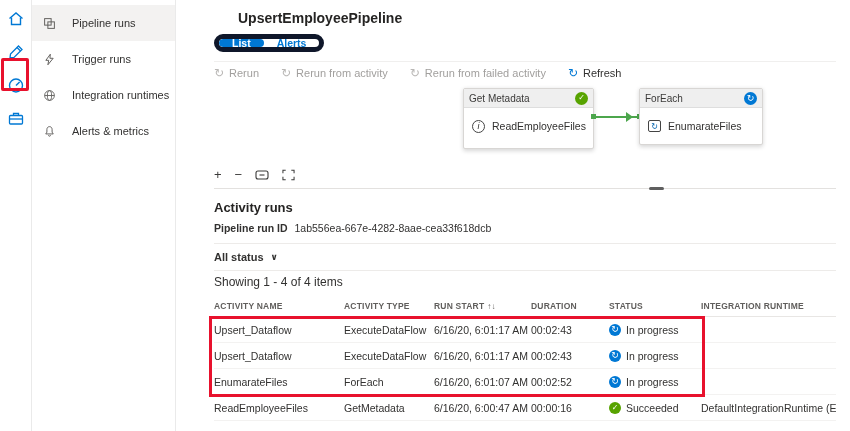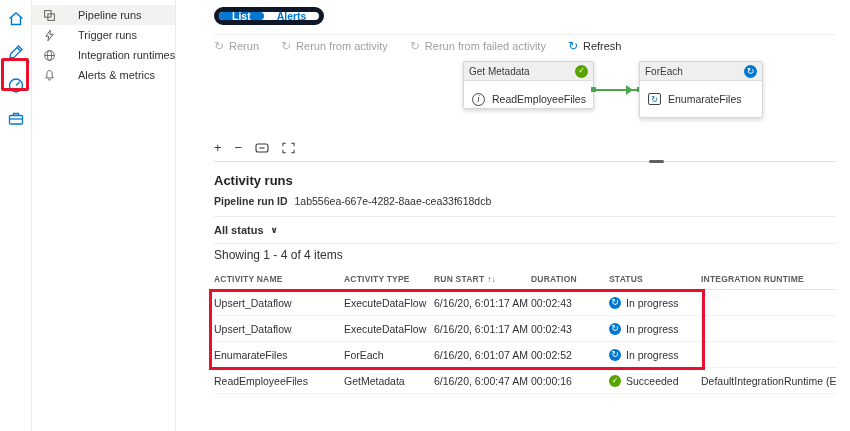--- a/index.html
+++ b/index.html
@@ -7,21 +7,21 @@
   body{font-family:"Liberation Sans","DejaVu Sans",sans-serif;color:#323130}
   .page{position:relative;width:850px;height:431px;display:flex;overflow:hidden;background:#fff}
 
   
   .rail{position:relative;width:32px;flex-shrink:0;border-right:1px solid #eaeaea;display:flex;flex-direction:column;align-items:center;padding-top:9px;gap:13px;background:#fff}
   .rail-btn{width:20px;height:20px;display:flex;align-items:center;justify-content:center;cursor:pointer}
   .rail-annotation{position:absolute;left:1px;top:58px;width:28px;height:33px;border:3px solid #e8112d;border-radius:2px;pointer-events:none;z-index:10}
 
   
   .sidebar{width:144px;flex-shrink:0;border-right:1px solid #eaeaea;padding-top:5px;background:#fff}
-  .side-item{display:flex;align-items:center;gap:22px;height:20px;padding-left:10px;font-size:11px;color:#323130;cursor:pointer;white-space:nowrap}
+  .side-item{display:flex;align-items:center;gap:16px;height:36px;padding-left:10px;font-size:11px;color:#323130;cursor:pointer;white-space:nowrap}
   .side-item.selected{background:#f3f2f1}
   .side-icon{display:flex;align-items:center;justify-content:center;width:14px;height:14px;flex-shrink:0}
 
   
   .main{position:relative;flex:1;padding:6px 14px 0 38px;overflow:hidden}
   .page-title{font-size:14px;font-weight:700;margin:4px 0 7px 24px;color:#252423}
 
   .pills{display:inline-flex;border:5px solid #0f172a;border-radius:11px;height:18px;align-items:stretch;overflow:hidden}
   .pill{font-size:10.5px;font-weight:700;display:flex;align-items:center;padding:0 13px;cursor:pointer}
   .pill.active{background:#0078d4;color:#fff;border-radius:10px}
@@ -31,21 +31,21 @@
   .tool{display:flex;align-items:center;gap:5px;cursor:pointer;white-space:nowrap}
   .tool.disabled{color:#a19f9d}
   .ticon{font-size:12px;line-height:1}
   .tool.disabled .ticon{color:#b9b7b5}
   .tool.refresh{color:#323130}
   .tool.refresh .ticon{color:#0078d4}
 
   
   .canvas{position:relative;height:105px;border-bottom:1px solid #e3e1df}
   .node{position:absolute;top:4px;background:#fff;border:1px solid #d8d6d4;border-radius:2px;box-shadow:0 1.5px 4px rgba(0,0,0,.16);cursor:pointer}
-  .node1{left:249px;width:131px;height:48px}
+  .node1{left:249px;width:131px;height:61px}
   .node2{left:425px;width:124px;height:57px}
   .node-header{height:19px;background:#efefef;border-bottom:1px solid #dedede;display:flex;align-items:center;justify-content:space-between;padding:0 5px;font-size:10px;color:#3b3a39}
   .node-body{height:36px;display:flex;align-items:center;gap:7px;padding:0 8px;font-size:10.5px}
 
   .st-ic{width:13px;height:13px;border-radius:50%;display:inline-flex;align-items:center;justify-content:center;color:#fff;flex-shrink:0;line-height:1}
   .st-progress{background:#0078d4;font-size:9px}
   .st-success{background:#57a300;font-size:8px;font-weight:bold}
   .st-ic.small{width:12px;height:12px}
 
   .info-ic{width:13px;height:13px;border:1px solid #444;border-radius:50%;display:inline-flex;align-items:center;justify-content:center;font-size:9px;font-style:italic;flex-shrink:0;color:#323130}
@@ -146,20 +146,21 @@
             <path d="M8 2 C6 2 4.8 3.6 4.8 5.6 V8.8 L3.4 11 H12.6 L11.2 8.8 V5.6 C11.2 3.6 10 2 8 2 Z"></path>
             <path d="M6.8 12.6 a1.2 1.2 0 0 0 2.4 0"></path>
           </svg>
       </span>
       <span>Alerts &amp; metrics</span>
     </div>
   </nav>
 
   <main class="main">
 
+    <h1 class="page-title">UpsertEmployeePipeline</h1>
 
     <div class="pills">
       <span class="pill active">List</span>
       <span class="pill inactive">Alerts</span>
     </div>
 
     <div class="toolbar">
       <span class="tool disabled">
         <span class="ticon">↻</span>
         <span>Rerun</span>

